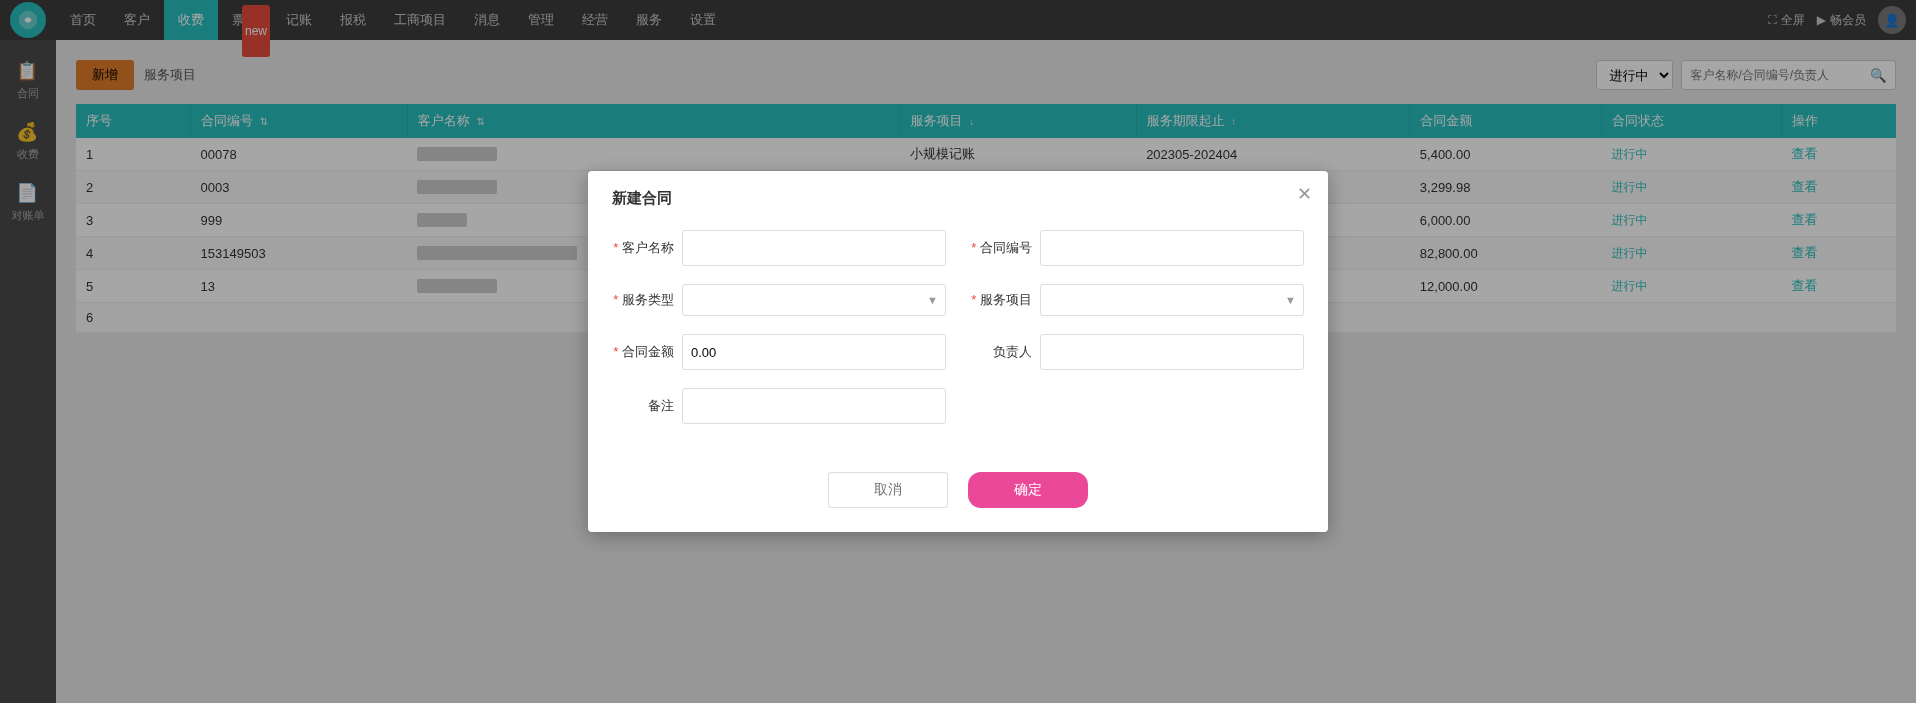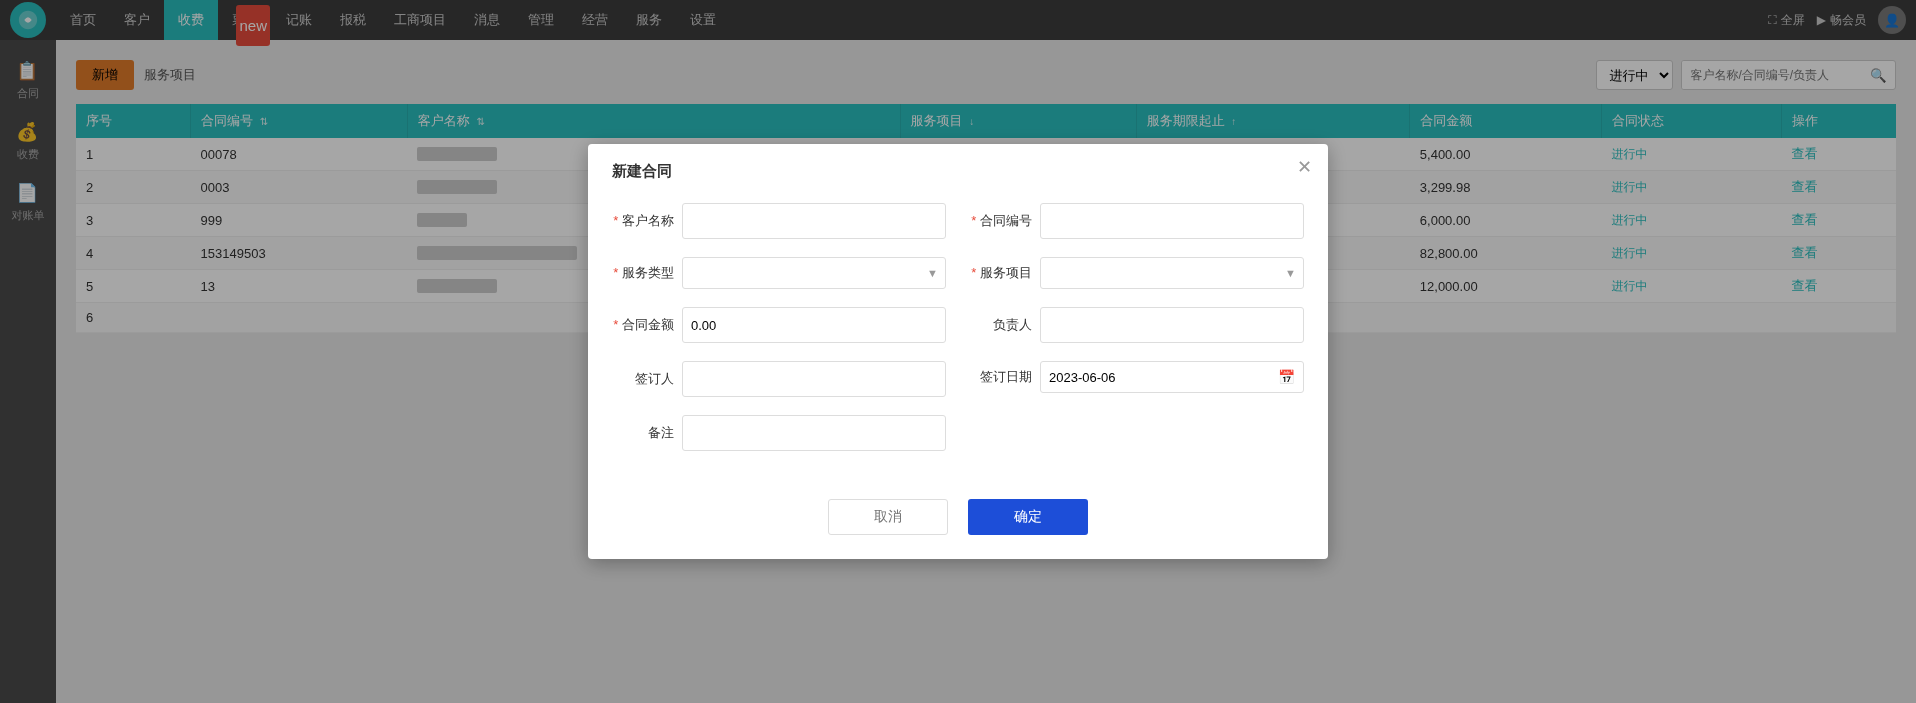--- a/index.html
+++ b/index.html
@@ -32,22 +32,22 @@
       height: 40px;
       display: flex; align-items: center;
       cursor: pointer;
       font-size: 13px;
       position: relative;
     }
     .nav-item.active { background: #2abfbf; color: #fff; }
     .nav-badge {
       background: #e74c3c;
       color: #fff;
-      font-size: 15px;
-      padding: 12px 3px;
+      font-size: 12px;
+      padding: 19px 3px;
       border-radius: 3px;
       position: absolute;
       top: 5px; right: 2px;
     }
     .nav-right {
       display: flex; align-items: center; gap: 12px;
       color: #ccc; font-size: 12px;
     }
     .nav-right-item { display: flex; align-items: center; gap: 4px; cursor: pointer; }
     .avatar {
@@ -308,23 +308,23 @@
       border: 1px solid #ddd;
       background: #fff;
       border-radius: 3px;
       cursor: pointer;
       font-size: 14px;
       color: #737373;
     }
     .btn-confirm {
       width: 120px; height: 36px;
       border: none;
-      background: #1d4ed8;
+      background: #ec4899;
       color: #fff;
-      border-radius: 3px;
+      border-radius: 13px;
       cursor: pointer;
       font-size: 14px;
     }
   </style>
 </head>
 <body>
 
 <nav class="top-nav">
   <div class="nav-logo">
     <svg viewBox="0 0 24 24" fill="none">
@@ -525,33 +525,20 @@
         <div class="form-group">
           <label class="form-label required">合同金额</label>
           <input class="form-input" type="text" value="0.00" style="">
         </div>
         <div class="form-group">
           <label class="form-label">负责人</label>
           <input class="form-input" type="text" style="">
         </div>
       </div>
 
-      <div class="form-row">
-        <div class="form-group">
-          <label class="form-label">签订人</label>
-          <input class="form-input" type="text" style="">
-        </div>
-        <div class="form-group">
-          <label class="form-label">签订日期</label>
-          <div class="date-input-wrapper">
-            <input type="text" value="2023-06-06" style="">
-            <span class="cal-icon">📅</span>
-          </div>
-        </div>
-      </div>
 
       <div class="form-row">
         <div class="form-group">
           <label class="form-label">备注</label>
           <input class="form-input" type="text" style="width: 100%;">
         </div>
         <div style="flex:1"></div>
       </div>
     </div>
     <div class="modal-footer">

